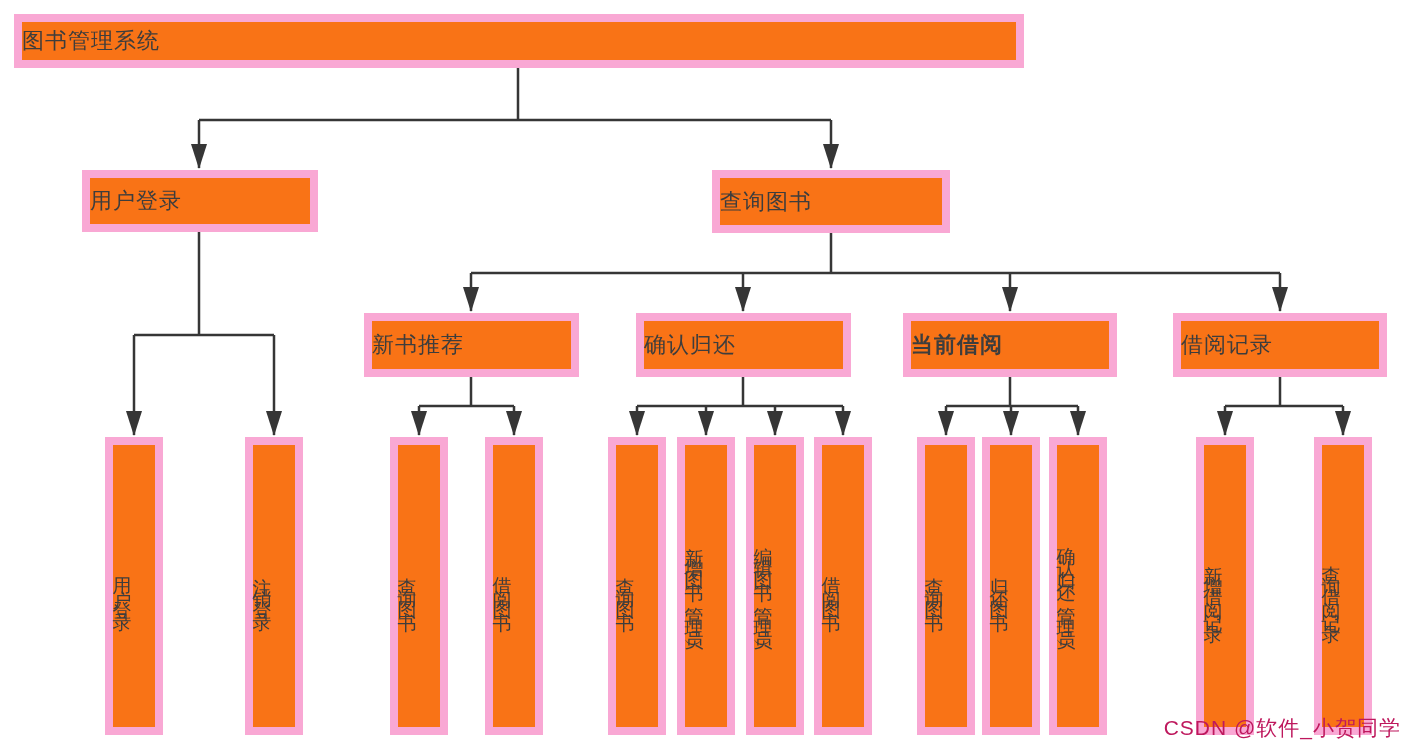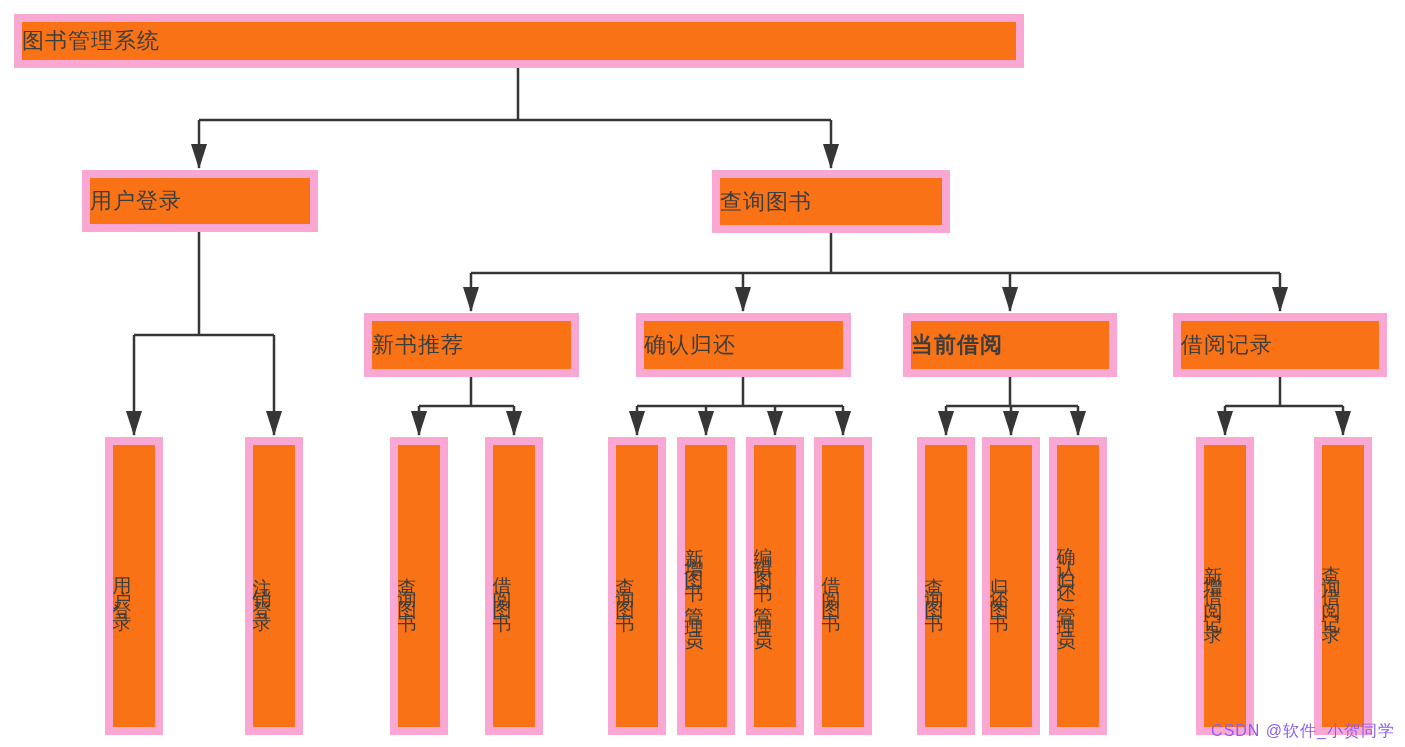--- a/index.html
+++ b/index.html
@@ -15,22 +15,22 @@
     border:8px solid #f9a8d4; color:#3d3d3d;
     display:flex; align-items:center; justify-content:flex-start;
     text-align:center;
   }
   .hlabel { font-size:22px; letter-spacing:1px; white-space:nowrap; }
   .vbox .vlabel {
     writing-mode:vertical-rl;
     font-size:19px; letter-spacing:12px; line-height:1;
   }
   .watermark {
-    position:absolute; right:10px; bottom:5px;
-    color:#8b5cf6; font-size:16px; letter-spacing:1px; white-space:nowrap;
+    position:absolute; right:4px; bottom:5px;
+    color:#be185d; font-size:21px; letter-spacing:1px; white-space:nowrap;
   }
 </style>
 </head>
 <body>
 
 <div class="stage">
 
   <svg class="connectors" width="1405" height="747" viewBox="0 0 1405 747">
     <defs>
       <marker id="arrow" viewBox="0 0 16 25" markerWidth="16" markerHeight="25" refX="8" refY="24" orient="0" markerUnits="userSpaceOnUse">

